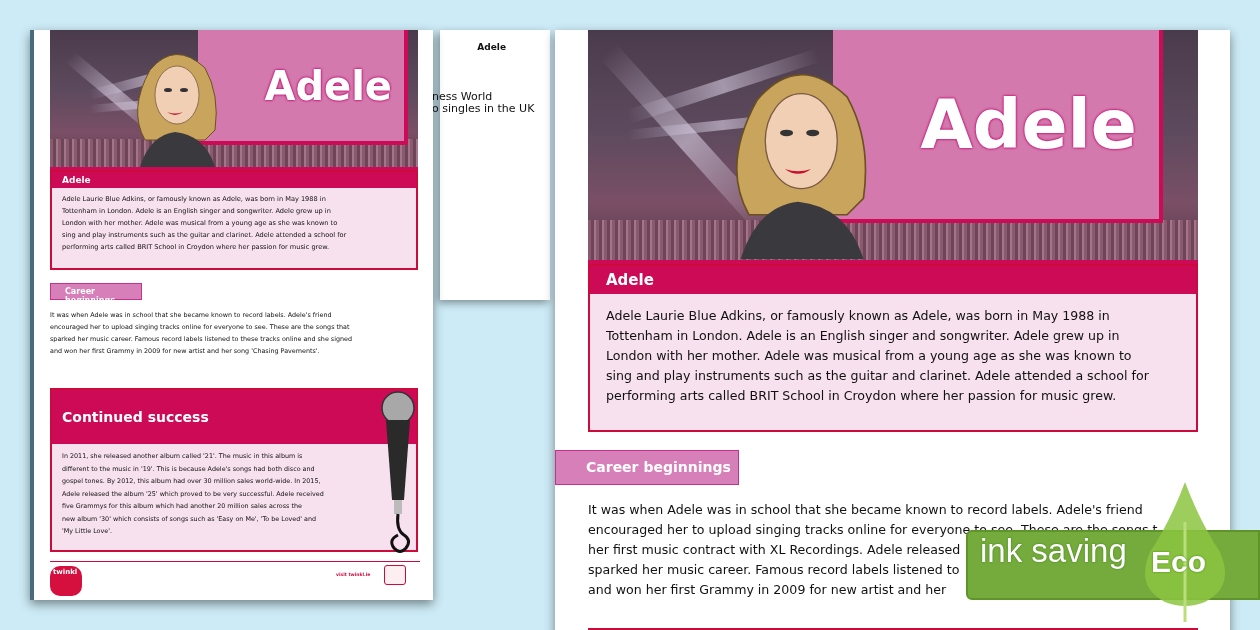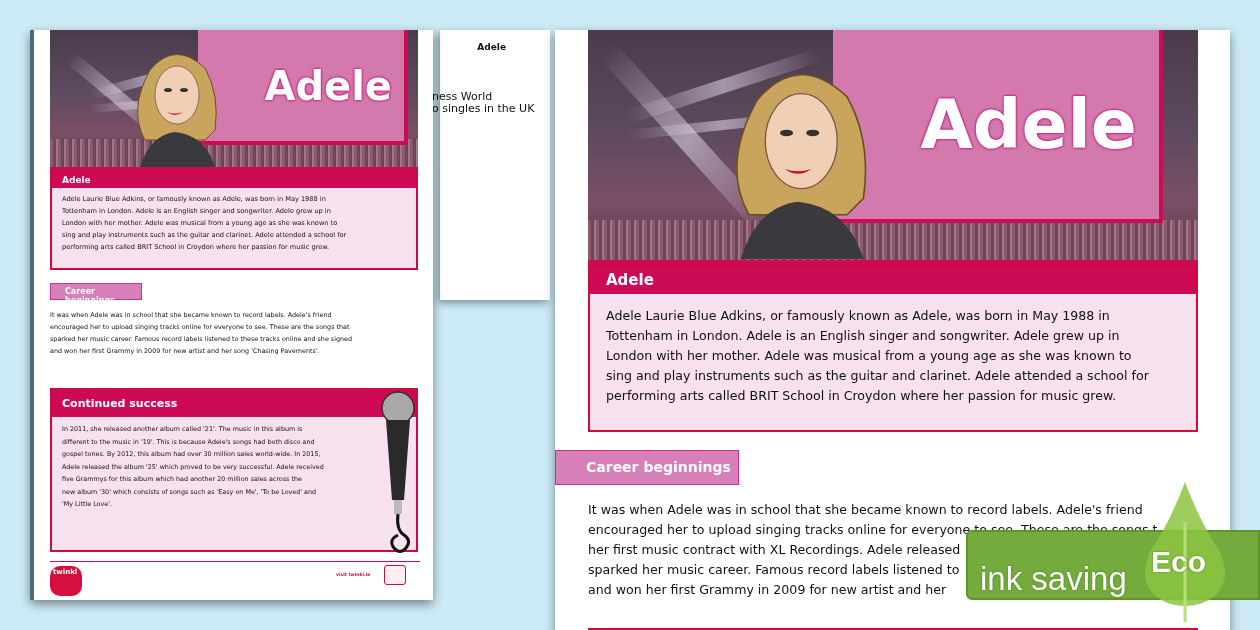--- a/index.html
+++ b/index.html
@@ -15,21 +15,21 @@
   .hero .crowd{position:absolute;left:0;right:0;bottom:0;background:repeating-linear-gradient(90deg,#8a5a6e 0 3px,#6d4458 3px 6px,#a3748a 6px 8px)}
   .title-card{position:absolute;background:#d379ae;border-right:4px solid #cc0a55;border-bottom:4px solid #cc0a55;display:flex;align-items:center;justify-content:flex-end}
   .title-text{color:#fff;font-weight:bold;font-family:"DejaVu Sans",sans-serif;text-shadow:0 0 2px #c3006a,0 0 3px #c3006a}
   .portrait{position:absolute}
   .box{position:absolute;border:2px solid #cc0a3c;background:#f7e1ef}
   .box-head{background:#cc0a55;color:#fff;font-weight:bold}
   .box-body{color:#111}
   .tag{position:absolute;background:#d77fb8;border:1px solid #c6308e;color:#fff;font-weight:bold}
   .para{position:absolute;color:#111}
   .redline{position:absolute;height:2px;background:#cc0a3c}
-  .eco{position:absolute;left:966px;top:530px;width:294px;height:70px;background:#74ab3c;border:2px solid #5f9428;border-radius:6px 0 0 6px;display:flex;align-items:flex-end}
+  .eco{position:absolute;left:966px;top:530px;width:294px;height:70px;background:#74ab3c;border:2px solid #5f9428;border-radius:6px 0 0 6px;display:flex;align-items:flex-start}
   .eco-text{color:#fff;font-family:"Liberation Sans",sans-serif;font-size:33px;margin-left:12px;text-shadow:0 0 2px #3d7a12}
   .leaf{position:absolute;left:1140px;top:482px}
   .footer-logo{position:absolute;background:#d5103f;color:#fff;font-weight:bold;border-radius:10px}
 </style>
 </head>
 <body>
 
 <div class="page page-back">
   <div class="back-title">Adele</div>
   <div class="back-line" style="top:60px">ness World</div>
@@ -69,21 +69,21 @@
 
   <div class="tag" style="left:16px;top:253px;width:92px;height:17px;font-size:8px;padding:3px 0 0 14px">Career beginnings</div>
   <div class="para" style="left:16px;top:279px;font-size:6.4px;line-height:12px">
     <div>It was when Adele was in school that she became known to record labels. Adele's friend</div>
     <div>encouraged her to upload singing tracks online for everyone to see. These are the songs that</div>
     <div>sparked her music career. Famous record labels listened to these tracks online and she signed</div>
     <div>and won her first Grammy in 2009 for new artist and her song 'Chasing Pavements'.</div>
   </div>
 
   <div class="box" style="left:16px;top:358px;width:368px;height:164px">
-    <div class="box-head" style="font-size:11px;padding:7px 10px">Continued success</div>
+    <div class="box-head" style="font-size:14px;padding:19px 10px">Continued success</div>
     <div class="box-body" style="font-size:6.4px;line-height:12.5px;padding:6px 10px">
       <div>In 2011, she released another album called '21'. The music in this album is</div>
       <div>different to the music in '19'. This is because Adele's songs had both disco and</div>
       <div>gospel tones. By 2012, this album had over 30 million sales world-wide. In 2015,</div>
       <div>Adele released the album '25' which proved to be very successful. Adele received</div>
       <div>five Grammys for this album which had another 20 million sales across the</div>
       <div>new album '30' which consists of songs such as 'Easy on Me', 'To be Loved' and</div>
       <div>'My Little Love'.</div>
     </div>
   </div>

